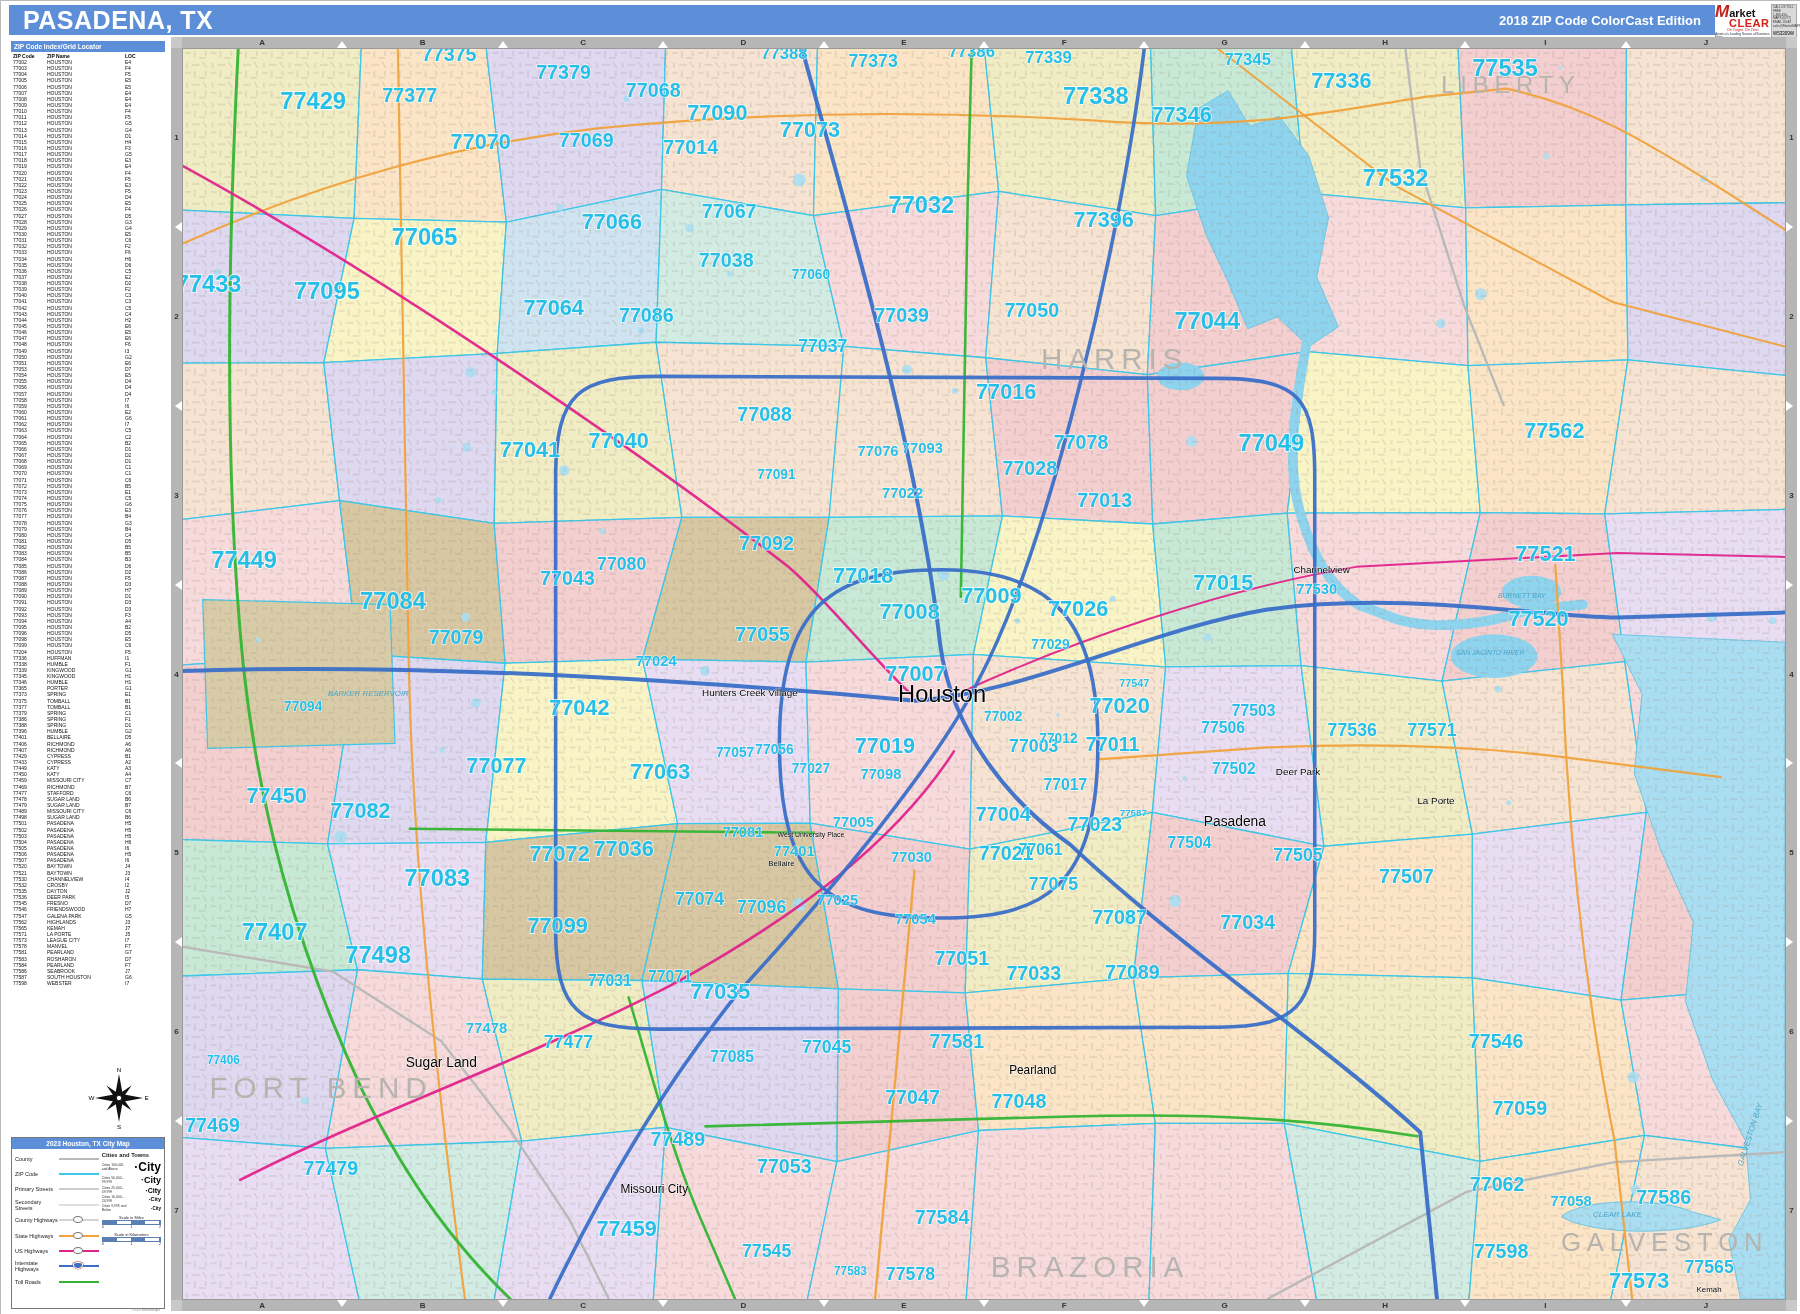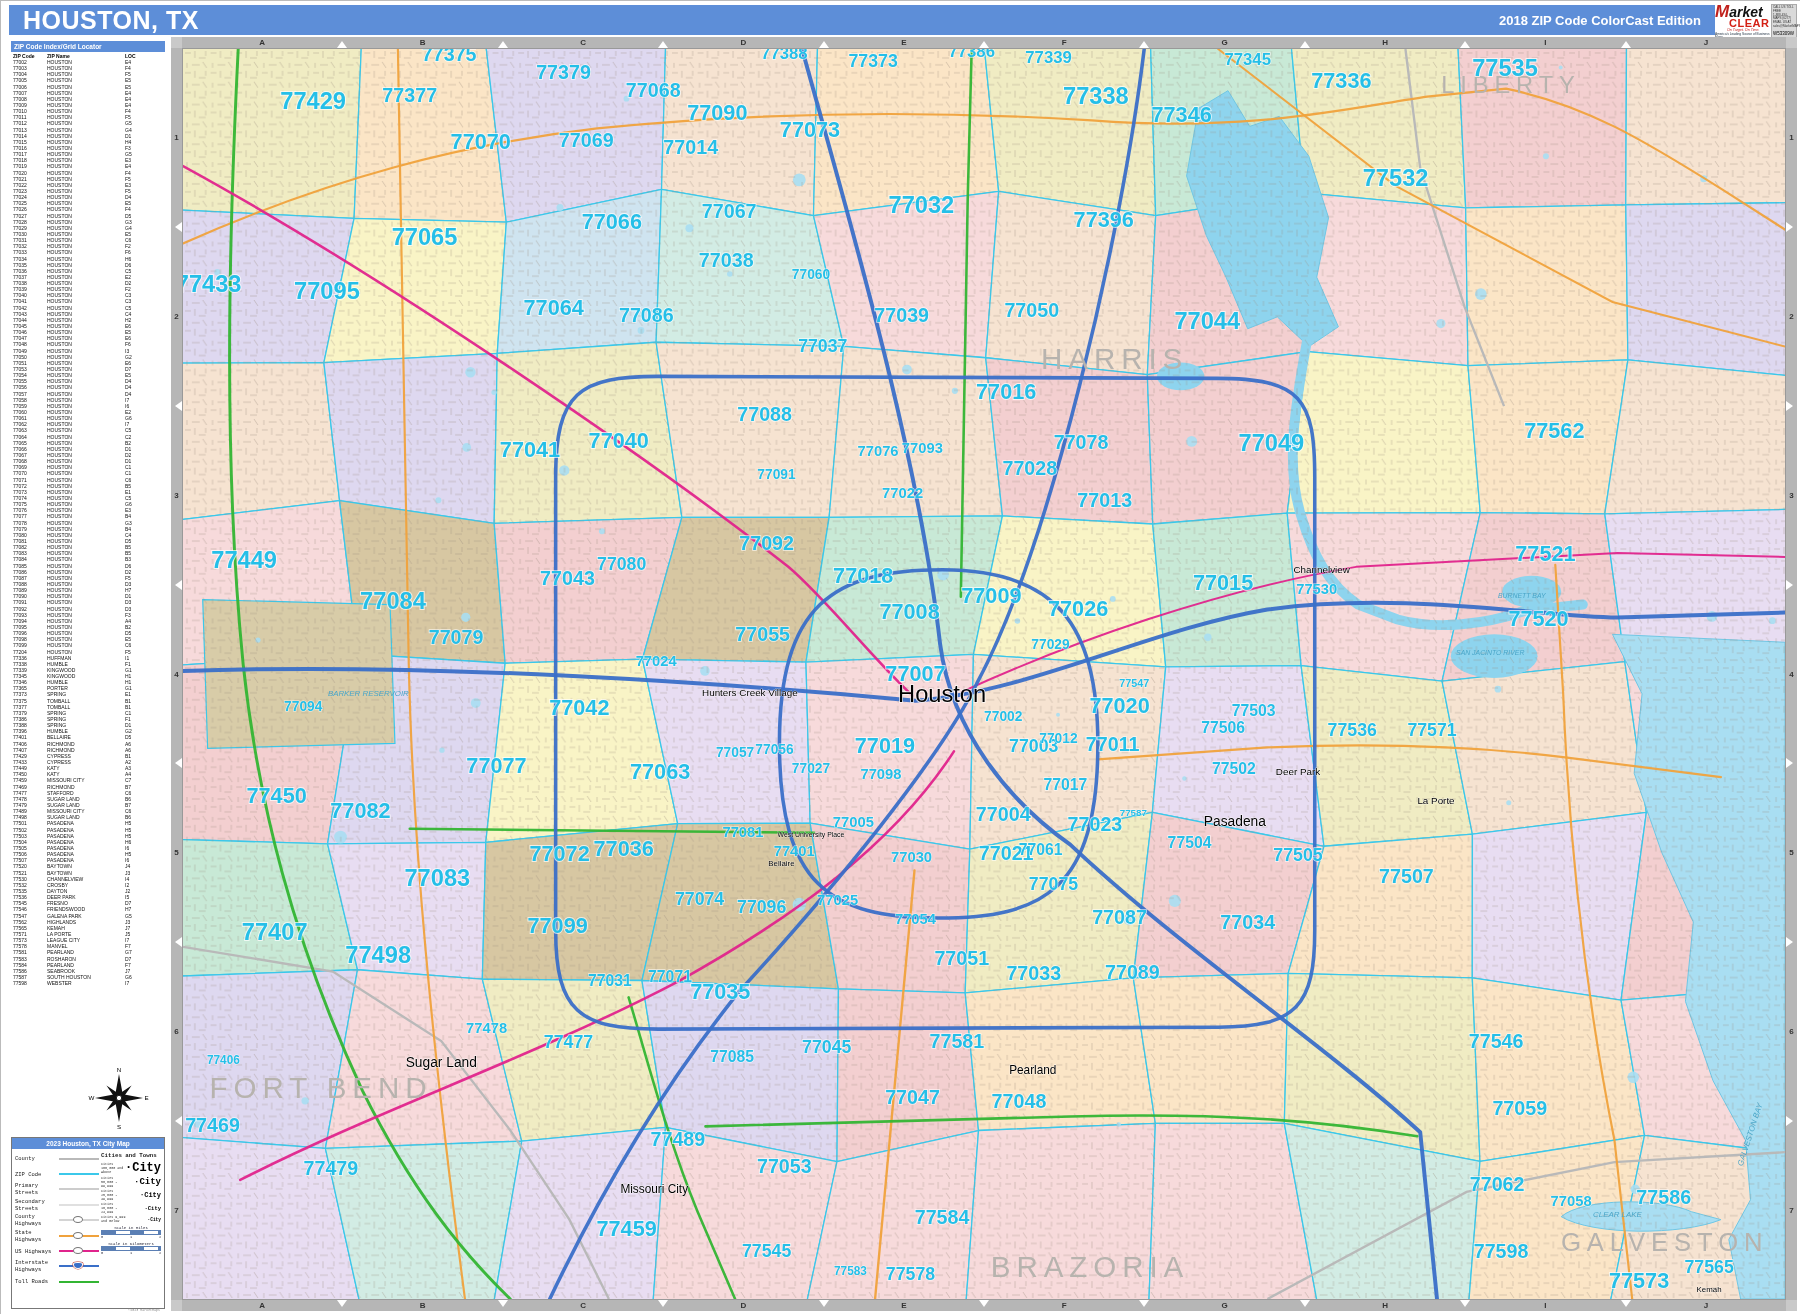--- a/index.html
+++ b/index.html
@@ -4,21 +4,21 @@
 <style>
   html,body{margin:0;padding:0;background:#e8e8e8;font-family:"Liberation Sans",sans-serif;}
   #page{position:relative;width:1800px;height:1314px;background:#fff;overflow:hidden;border:1px solid #bbb;}
   
   .titlebar{position:absolute;left:8px;top:4px;width:1706px;height:30px;background:#5d8ed8;display:flex;align-items:center;justify-content:space-between;padding:0 14px;box-sizing:border-box;}
   .titlebar .city{color:#fff;font-size:25px;font-weight:bold;letter-spacing:.5px;}
   .titlebar .edition{color:#fff;font-size:13px;font-weight:bold;}
   .logobox{position:absolute;right:2px;top:1px;width:84px;height:38px;background:#fff;display:flex;align-items:center;}
   .mmlogo{width:56px;line-height:1;position:relative;}
   .mmlogo .m{color:#c0211c;font-size:17px;font-weight:bold;font-style:italic;}
-  .mmlogo .market{font-size:14px;font-style:italic;font-weight:bold;color:#111;}
+  .mmlogo .market{font-size:11px;font-weight:bold;color:#111;}
   .mmlogo .maps{color:#d42015;font-size:11px;font-weight:bold;letter-spacing:.5px;margin-left:14px;margin-top:-2px;}
   .mmlogo .tag{font-size:3.6px;color:#c0211c;font-style:italic;margin-left:12px;}
   .mmlogo .sub{font-size:3.2px;color:#234;}
   .infobox{width:26px;height:34px;background:#d9d9d9;border:1px solid #aaa;font-size:3px;color:#333;padding:1px;box-sizing:border-box;line-height:1.25;}
   .infobox .code{font-size:4.5px;margin-top:2px;color:#000;}
   
   #sidebar{position:absolute;left:10px;top:40px;width:154px;height:1270px;}
   .idx-head{background:#5d8ed8;color:#fff;font-size:6.5px;font-weight:bold;padding:2px 3px;}
   .idx-cols{display:flex;font-size:5px;font-weight:bold;color:#000;padding:1px 2px 0 2px;}
   .idx-cols span:nth-child(1){width:34px;}
@@ -26,21 +26,21 @@
   .idx-cols span:nth-child(3){width:20px;}
   #index-rows{font-size:5px;color:#111;padding:0 2px;}
   .idx-row{display:flex;height:6.15px;line-height:6.15px;}
   .idx-row span:nth-child(1){width:34px;}
   .idx-row span:nth-child(2){width:78px;}
   .idx-row span:nth-child(3){width:20px;}
   #compass{position:absolute;left:76px;top:1022px;width:64px;height:70px;}
   
   #legend{position:absolute;left:0px;top:1096px;width:154px;height:172px;border:1px solid #777;background:#fff;box-sizing:border-box;}
   .lg-title{background:#5d8ed8;color:#fff;font-size:6.5px;font-weight:bold;text-align:center;padding:2px 0;}
-  .lg-body{display:flex;padding:2px 3px;font-family:Liberation Mono, monospace;}
+  .lg-body{display:flex;padding:2px 3px;}
   .lg-left{width:88px;}
   .lg-row{display:flex;align-items:center;height:15.4px;}
   .lg-row .lab{width:44px;font-size:5.5px;color:#222;}
   .lg-row .samp{position:relative;width:40px;height:10px;}
   .samp .ln{position:absolute;left:0;right:0;top:50%;height:2px;transform:translateY(-50%);}
   .samp .ln.thin{height:1px;}
   .samp .badge{position:absolute;left:14px;top:1px;width:10px;height:7px;background:#fff;border:1px solid #777;border-radius:50%;box-sizing:border-box;}
   .samp .badge.shield{background:#3a6fc8;border:1px solid #fff;border-radius:45% 45% 55% 55%/30% 30% 70% 70%;box-shadow:0 0 0 .5px #c0392b;}
   .lg-right{width:60px;position:relative;}
   .lg-ct{font-size:5.8px;font-weight:bold;color:#222;margin:1px 0 2px 0;}
@@ -68,21 +68,21 @@
   .ruler-v.rgt .vnotch{left:0;border-left:7px solid #fff;}
   #map-svg{position:absolute;left:11px;top:11px;width:1604px;height:1252px;background:#f2dcd6;border:1px solid #999;box-sizing:border-box;}
   svg text{font-family:"Liberation Sans",sans-serif;}
 </style>
 </head>
 <body>
 
 <div id="page">
 
   <div class="titlebar">
-    <span class="city">HOUSTON, TX</span>
+    <span class="city">PASADENA, TX</span>
     <span class="edition">2018 ZIP Code ColorCast Edition</span>
   </div>
   <div class="logobox">
     <div class="mmlogo">
       <div><span class="m">M</span><span class="market">arket</span></div>
       <div class="maps">CLEAR</div>
       <div class="tag">On Target.  On Time.</div>
       <div class="sub">America's Leading Source of Business Maps</div>
     </div>
     <div class="infobox">

